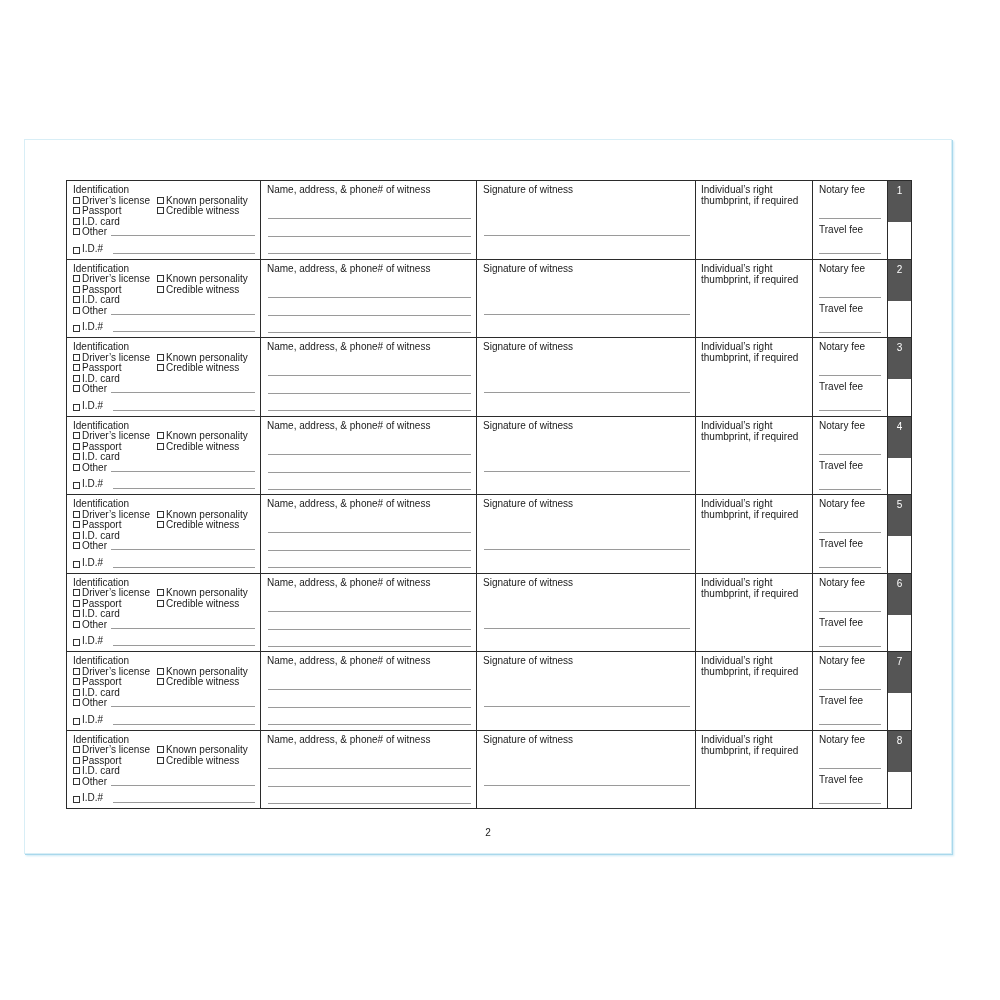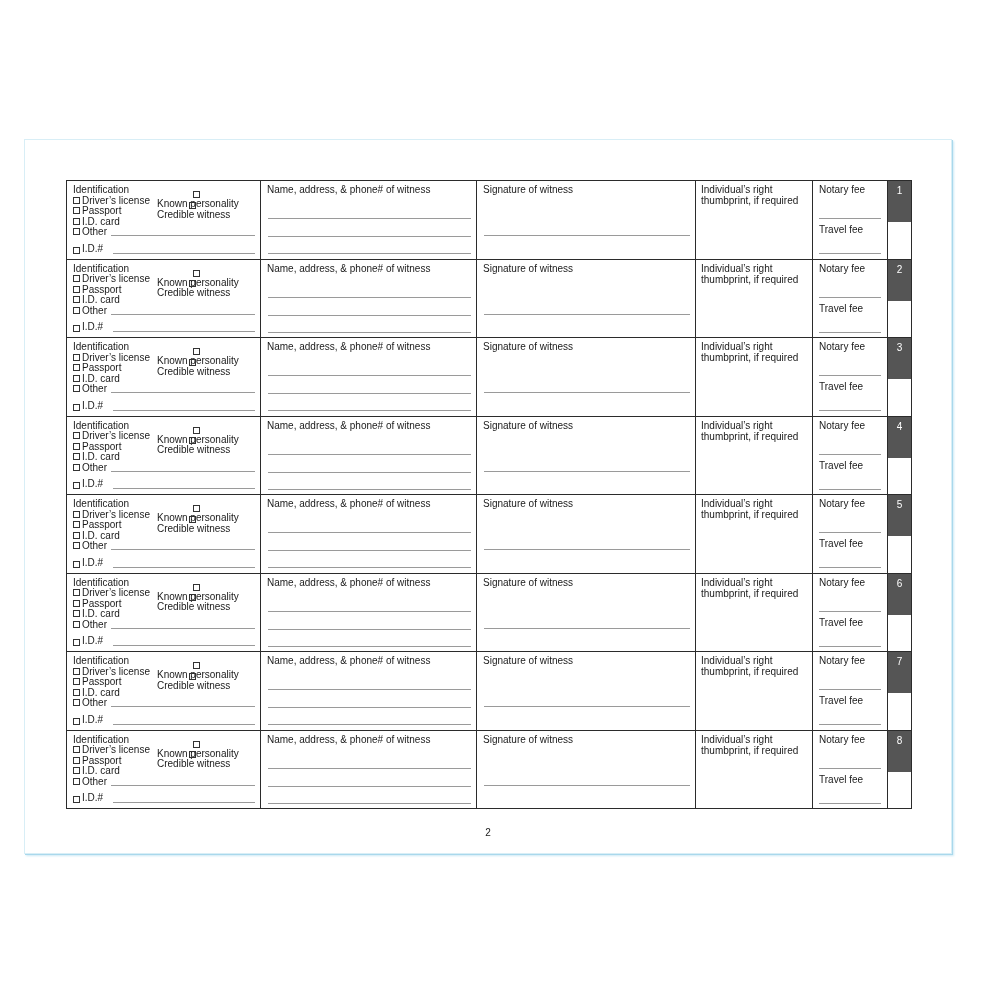--- a/index.html
+++ b/index.html
@@ -10,21 +10,21 @@
             box-shadow: 1px 1px 0 #a9d8ec, 2px 2px 2px #cdeaf5; text-decoration: underline; }
     .log-table { position: absolute; left: 41px; top: 40px; width: 845px;
                  border-collapse: collapse; table-layout: fixed; }
     .log-table td { border: 1.5px solid #2b2b2b; vertical-align: top; padding: 0;
                     height: 77.5px; position: relative; font-size: 10px; line-height: 11px; }
     .cell-inner { position: absolute; inset: 0; padding: 3px 5px 0 6px; }
     .label { white-space: nowrap; }
     .chk-row { white-space: nowrap; display: flex; align-items: center; height: 10.5px; }
     .box { display: inline-block; width: 7px; height: 7px; border: 1px solid #333; margin-right: 2px;
            box-sizing: border-box; flex: 0 0 auto; }
-    .col2 { position: absolute; left: 90px; flex-direction: column; }
+    .col2 { position: absolute; left: 90px; }
     .fill-line { flex: 1; border-bottom: 1px solid #9a9a9a; height: 8px; margin-left: 4px; margin-right: 0; }
     .idrow { position: absolute; left: 6px; right: 5px; bottom: 5px; display: flex; align-items: flex-end; }
     .idrow .fill-line { margin-left: 10px; }
     .wline { position: absolute; left: 7px; right: 5px; border-bottom: 1px solid #9a9a9a; }
     .fee-line { position: absolute; left: 6px; right: 6px; border-bottom: 1px solid #9a9a9a; }
     .num-cell { background: #ffffff; }
     .num-top { position: absolute; left: 0; right: 0; top: 0; height: 41px; background: #555555;
                color: #ffffff; text-align: center; font-size: 10px; padding-top: 4px; box-sizing: border-box; }
     .page-number { position: absolute; left: 0; right: 0; top: 687px; text-align: center; font-size: 10px; }
   </style>

